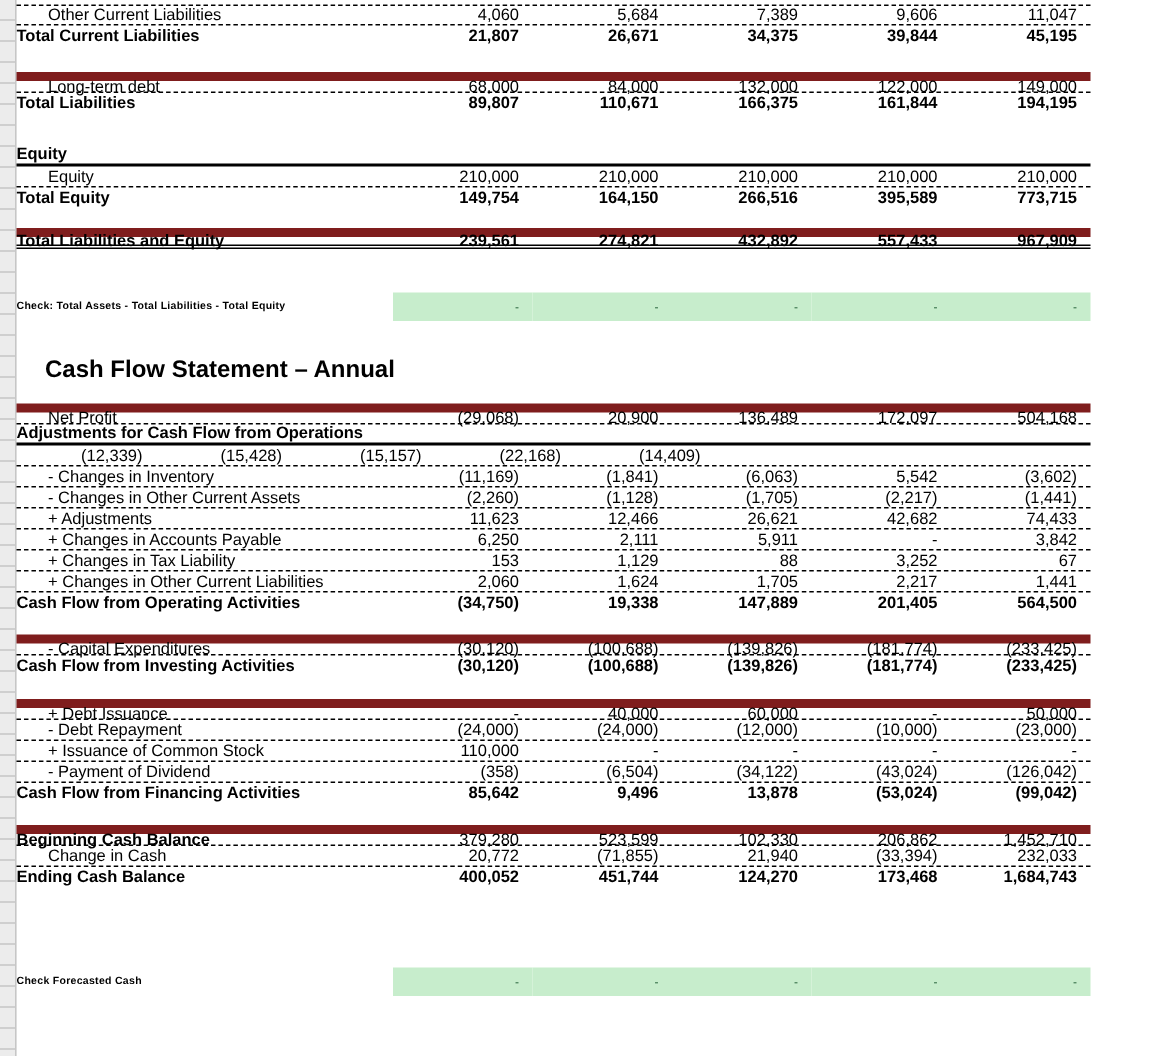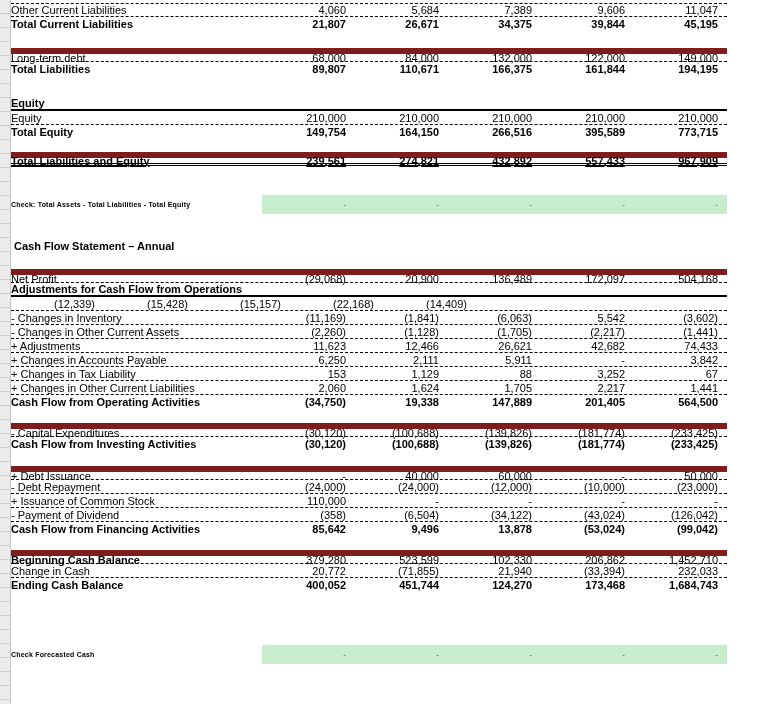--- a/index.html
+++ b/index.html
@@ -14,32 +14,32 @@
     background-image:repeating-linear-gradient(to bottom,
       #ececec 0px,#ececec 13px,#cfcfcf 13px,#cfcfcf 14px);
     border-right:1px solid #c6c6c6;
   }
   .content{position:absolute;left:11px;top:0;width:716px;}
   .row{display:flex;align-items:center;height:14px;box-sizing:border-box;}
   .bt-solid{border-top:6px solid #7f1d1d;align-items:center;}
   .bt-dashed{border-top:1px dashed #000;}
   .bb-solid{border-bottom:2px solid #000;}
   .bb-dashed{border-bottom:1px dashed #000;}
-  .bb-double{border-bottom:3px double #000;text-decoration:underline;}
+  .bb-double{border-bottom:3px double #000;}
   .lbl{
     width:251px;box-sizing:border-box;padding-left:0;
     font-size:11px;line-height:12px;white-space:nowrap;overflow:hidden;
   }
-  .detail .lbl{}
+  .detail .lbl{padding-left:21px;}
   .total .lbl,.total .val,.section .lbl,.subtotal .lbl{font-weight:bold;}
   .val{
     width:93px;box-sizing:border-box;text-align:right;padding-right:9px;
     font-size:11px;line-height:12px;white-space:nowrap;
   }
-  .title .lbl{width:auto;padding-left:3px;font-weight:bold;font-size:11px;line-height:15px;}
+  .title .lbl{width:auto;padding-left:19px;font-weight:bold;font-size:16px;line-height:15px;}
   .check{height:19px;}
   .check .lbl{font-size:7px;font-weight:bold;letter-spacing:.2px;}
   .check .val{
     background:var(--check-fill,#c6efce);
     height:19px;line-height:19px;font-size:8px;color:#1f5c33;
   }
 </style>
 </head>
 <body>
 

